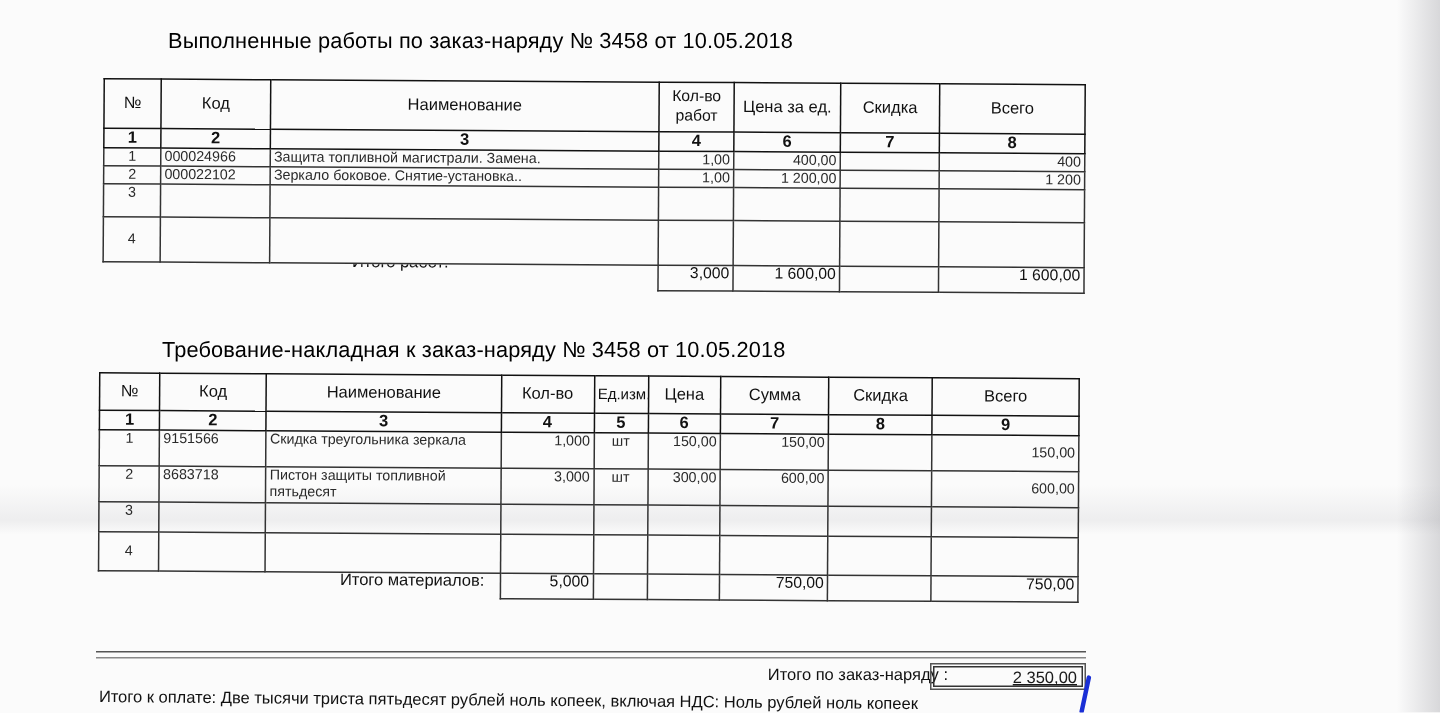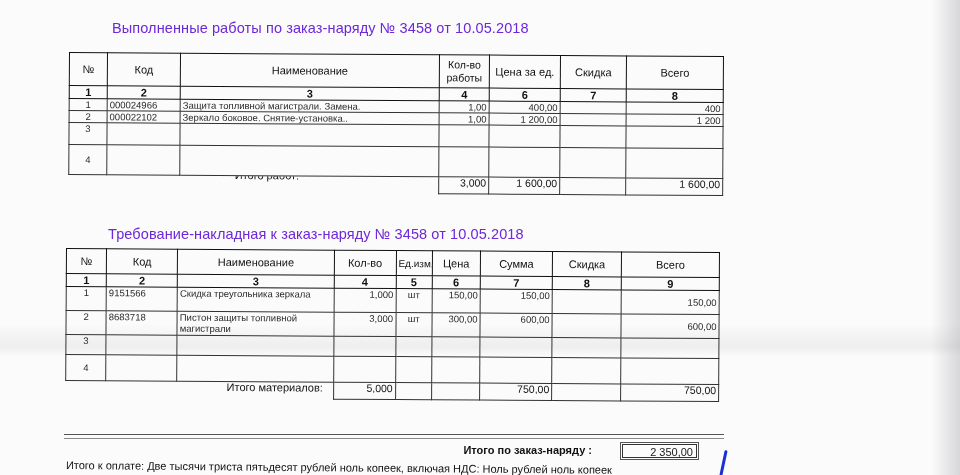--- a/index.html
+++ b/index.html
@@ -9,21 +9,21 @@
     font-family:"Liberation Sans", sans-serif; color:#1a1a1a;
   }
   .paper-shade {
     position:absolute; left:0; top:0; width:960px; height:475px;
     background:
       linear-gradient(180deg, rgba(0,0,0,0) 0%, rgba(0,0,0,0) 68%, rgba(120,120,130,0.10) 73%, rgba(0,0,0,0) 75%, rgba(0,0,0,0) 100%),
       linear-gradient(90deg, rgba(0,0,0,0) 0%, rgba(0,0,0,0) 97%, rgba(110,110,120,0.25) 100%);
     pointer-events:none;
   }
   .title {
-    position:absolute; font-size:14.5px; letter-spacing:0.1px; color:#6d28d9;
+    position:absolute; font-size:14.5px; letter-spacing:0.1px; color:#000000;
     white-space:nowrap;
   }
   table.grid {
     position:absolute; border-collapse:collapse; table-layout:fixed;
     font-size:9.5px; color:#2a2a2a;
   }
   table.grid td {
     border:1px solid #333; padding:0 2px; overflow:hidden; white-space:nowrap;
     vertical-align:top; line-height:11px;
   }
@@ -39,27 +39,27 @@
   td.c { text-align:center; }
   td.wrap { white-space:normal !important; }
   td.nb { border:none !important; }
   .tot-row td { font-size:10.5px; color:#111; vertical-align:bottom; }
   .tot-label { text-align:right; padding-right:10px !important; font-size:11px !important; }
   .sep {
     position:absolute; left:64px; top:434px; width:660px; height:3px;
     border-top:1px solid #555; border-bottom:1px solid #888;
   }
   .grand-label {
-    position:absolute; left:396px; top:444px; width:196px; text-align:right;
-    font-size:11px; color:#111;font-weight:bold;
+    position:absolute; left:436px; top:444px; width:196px; text-align:right;
+    font-size:11px; color:#111;
   }
   .grand-box {
-    position:absolute; left:622px; top:444px; width:75px; height:14px;
+    position:absolute; left:622px; top:444px; width:100px; height:14px;
     border:1px solid #333; outline:1px solid #555; outline-offset:1px;
-    text-align:right; font-size:11px; line-height:14px; padding-right:3px; box-sizing:border-box;
+    text-align:right; font-size:11px; line-height:14px; padding-right:3px; box-sizing:border-box;text-decoration:underline;
   }
   .payline {
     position:absolute; left:66px; top:459px; font-size:11px; color:#111; white-space:nowrap;
     transform:rotate(0.5deg); transform-origin:left top;
   }
   .signature {
     position:absolute; left:722px; top:450px; width:3px; height:26px;
     background:#1a2fd6; transform:rotate(12deg); border-radius:2px;
   }
 </style>
@@ -78,21 +78,21 @@
       <col style="width:50px">
       <col style="width:71px">
       <col style="width:66px">
       <col style="width:97px">
   </colgroup>
   <tbody>
       <tr class="hdr" style="height:33px">
     <td>№</td>
     <td>Код</td>
     <td>Наименование</td>
-    <td style="font-size:10.5px">Кол-во работы</td>
+    <td style="font-size:10.5px">Кол-во работ</td>
     <td>Цена за ед.</td>
     <td>Скидка</td>
     <td>Всего</td>
   </tr>
   <tr class="num" style="height:13px">
     <td>1</td>
     <td>2</td>
     <td>3</td>
     <td>4</td>
     <td>6</td>
@@ -191,21 +191,21 @@
     <td class="r">1,000</td>
     <td class="c">шт</td>
     <td class="r">150,00</td>
     <td class="r">150,00</td>
     <td></td>
     <td class="r" style="vertical-align:middle">150,00</td>
   </tr>
   <tr style="height:24px">
     <td class="c">2</td>
     <td>8683718</td>
-    <td class="wrap">Пистон защиты топливной магистрали</td>
+    <td class="wrap">Пистон защиты топливной пятьдесят</td>
     <td class="r">3,000</td>
     <td class="c">шт</td>
     <td class="r">300,00</td>
     <td class="r">600,00</td>
     <td></td>
     <td class="r" style="vertical-align:middle">600,00</td>
   </tr>
   <tr style="height:20px">
     <td class="c">3</td>
     <td></td>

